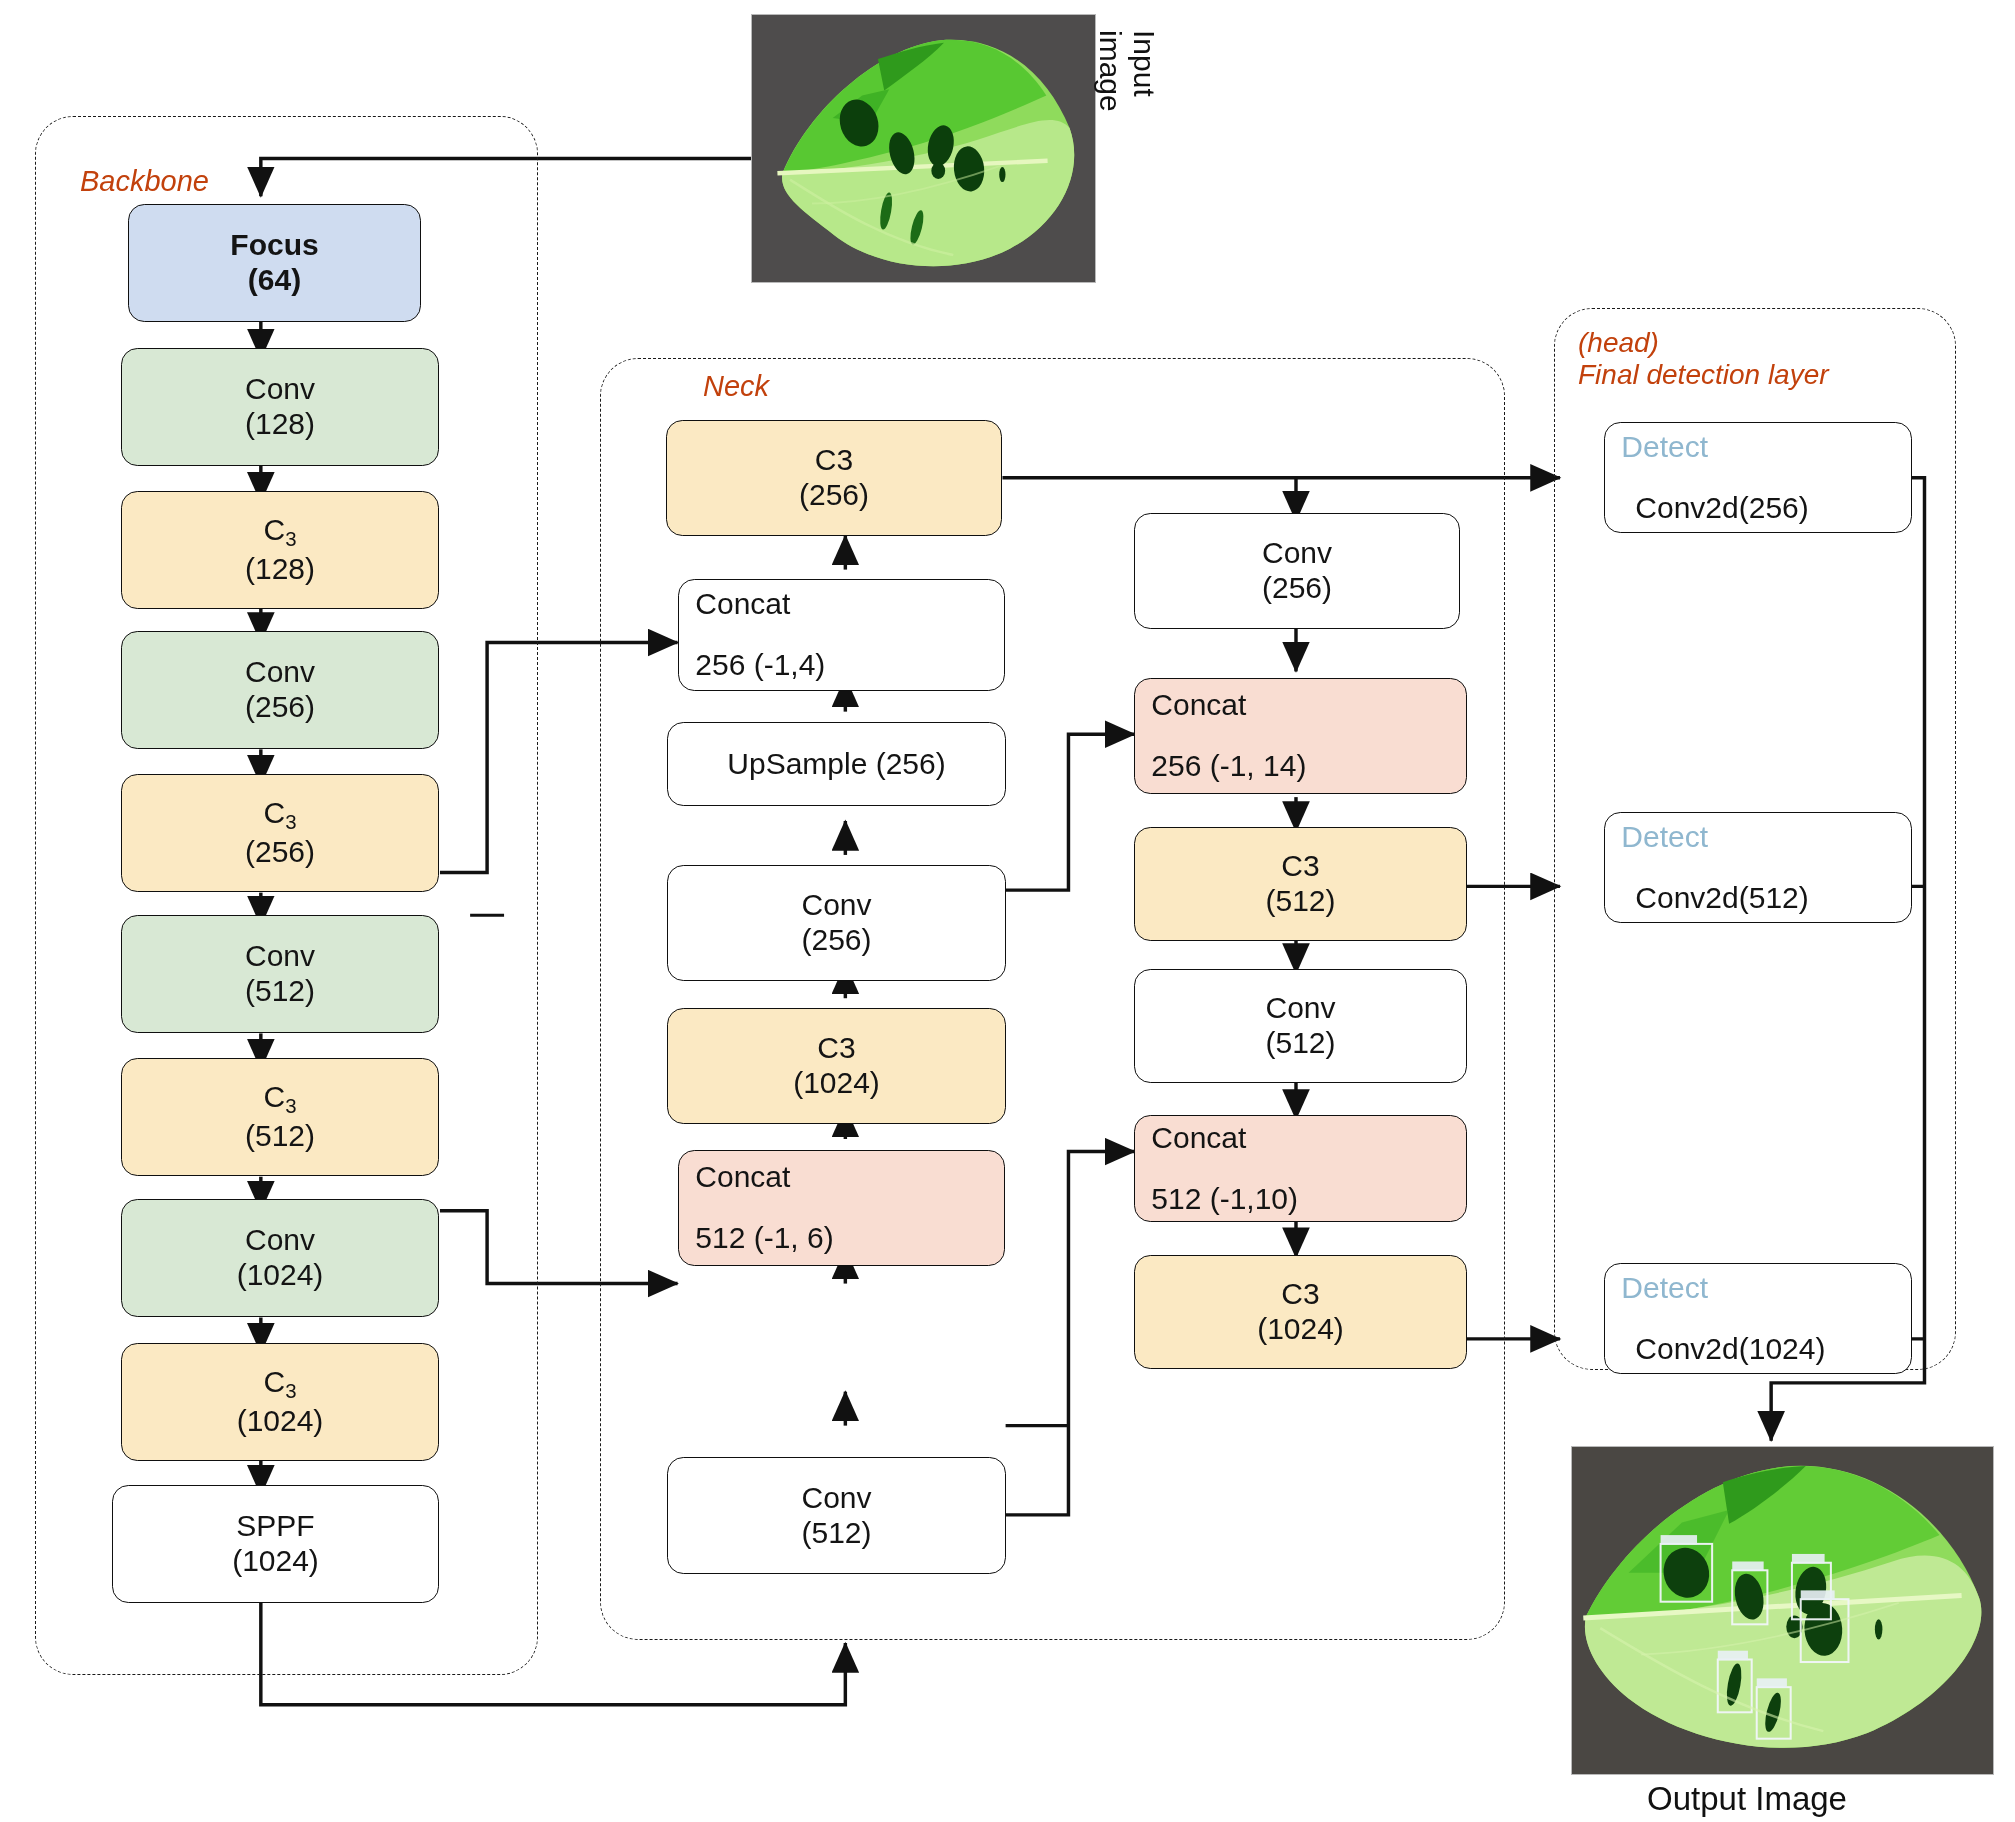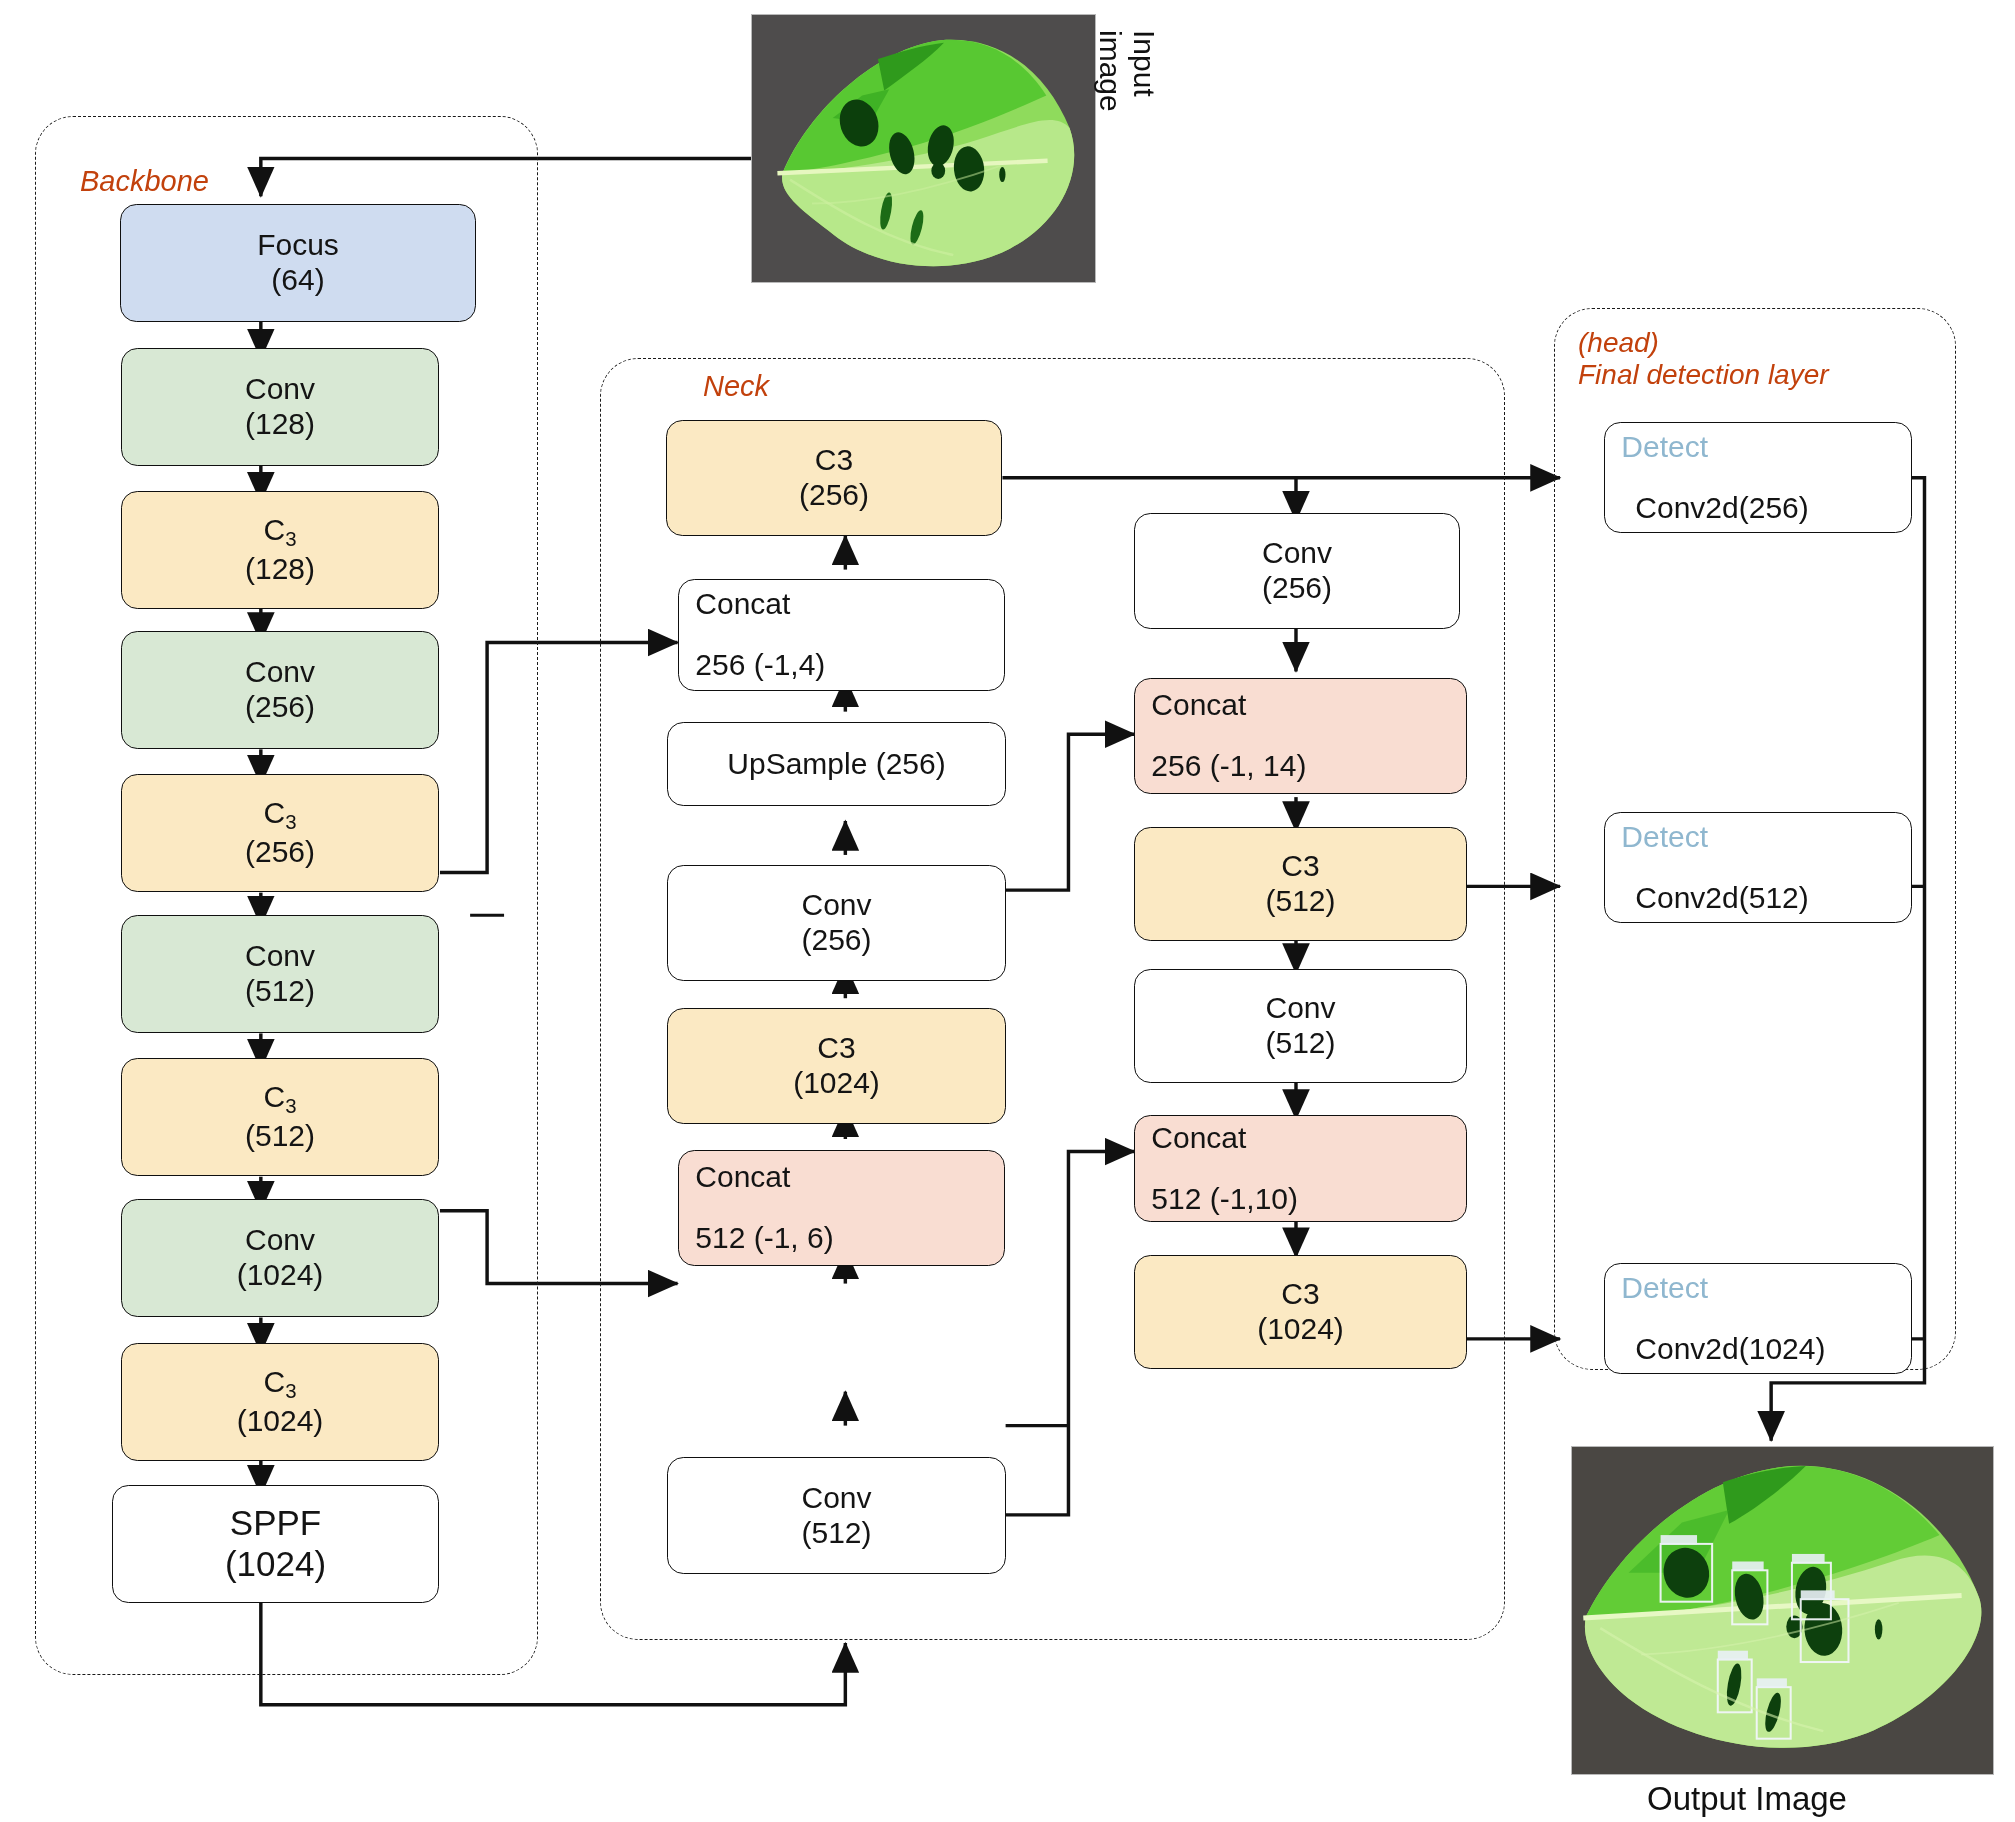--- a/index.html
+++ b/index.html
@@ -139,21 +139,21 @@
   <div class="grp" style="left:35px;top:116px;width:503px;height:1559px;"></div>
   <div class="grp-label" style="left:80px;top:165px;font-size:29px;">Backbone</div>
 
   <div class="grp" style="left:600px;top:358px;width:905px;height:1282px;"></div>
   <div class="grp-label" style="left:703px;top:370px;font-size:29px;text-align:center;">Neck</div>
 
   <div class="grp" style="left:1554px;top:308px;width:402px;height:1062px;"></div>
   <div class="grp-label" style="left:1578px;top:327px;font-size:28px;white-space:pre-line;">(head)
 Final detection layer</div>
 
-  <div class="node n-blue" style="left:120px;top:204px;width:356px;height:118px;font-size:30px;">
+  <div class="node n-blue" style="left:128px;top:204px;width:293px;height:118px;font-size:30px;font-weight:bold;">
     <span class="l1">Focus</span>
     <span class="l2">(64)</span>
   </div>
 
   <div class="node n-green" style="left:121px;top:348px;width:318px;height:118px;font-size:30px;">
     <span class="l1">Conv</span>
     <span class="l2">(128)</span>
   </div>
 
   <div class="node n-yellow" style="left:121px;top:491px;width:318px;height:118px;font-size:30px;">
@@ -184,21 +184,21 @@
   <div class="node n-green" style="left:121px;top:1199px;width:318px;height:118px;font-size:30px;">
     <span class="l1">Conv</span>
     <span class="l2">(1024)</span>
   </div>
 
   <div class="node n-yellow" style="left:121px;top:1343px;width:318px;height:118px;font-size:30px;">
     <span class="l1">C<span class="sub">3</span></span>
     <span class="l2">(1024)</span>
   </div>
 
-  <div class="node n-white" style="left:112px;top:1485px;width:327px;height:118px;font-size:35px;">
+  <div class="node n-white" style="left:112px;top:1485px;width:327px;height:118px;font-size:30px;">
     <span class="l1">SPPF</span>
     <span class="l2">(1024)</span>
   </div>
 
   <div class="node n-yellow" style="left:666px;top:420px;width:336px;height:116px;font-size:30px;">
     <span class="l1">C3</span>
     <span class="l2">(256)</span>
   </div>
 
   <div class="node n-white leftal" style="left:678px;top:579px;width:327px;height:112px;font-size:30px;">

